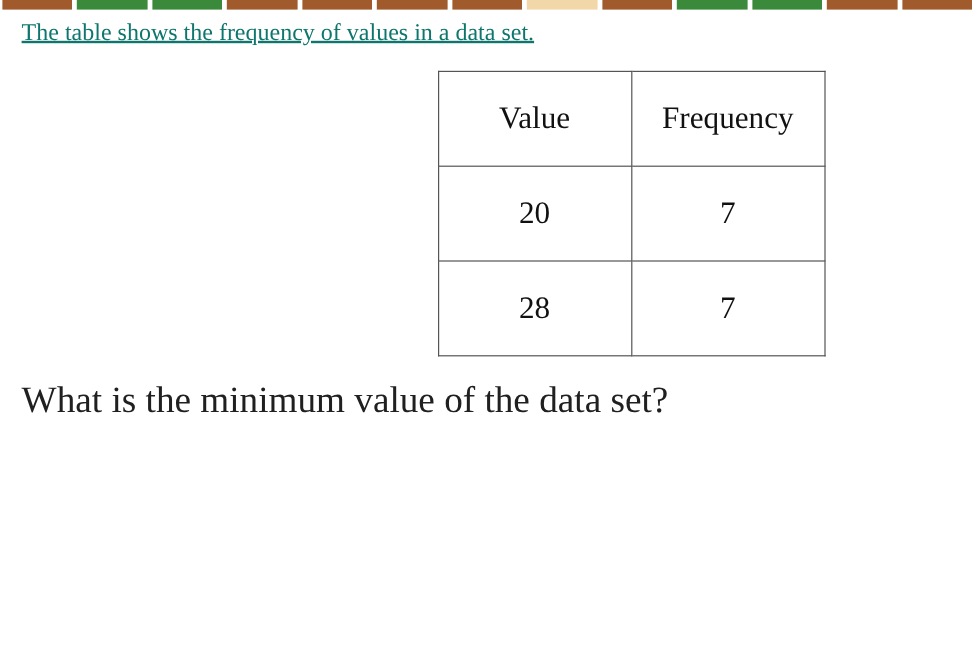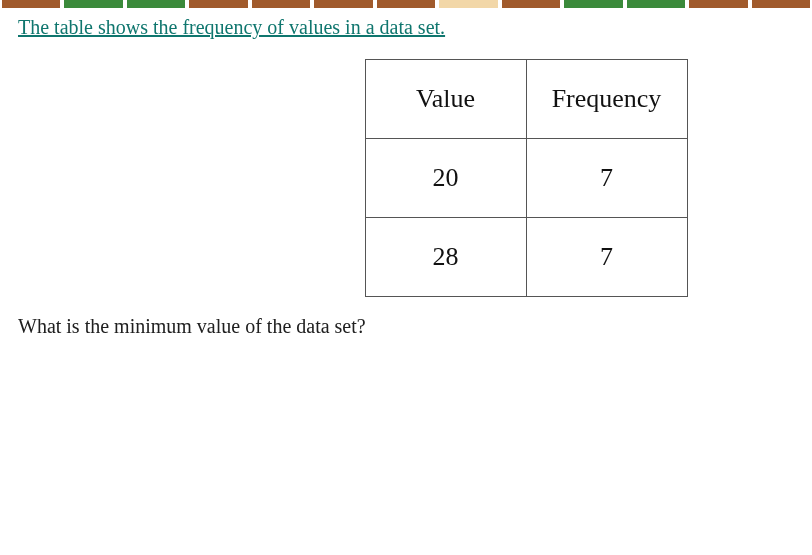--- a/index.html
+++ b/index.html
@@ -50,21 +50,21 @@
     color: #111;
     padding: 0;
     height: 78px;
     width: 160px;
   }
   th {
     height: 78px;
     font-weight: 400;
   }
   .question {
-    font-size: 20px;
+    font-size: 31px;
     color: #202020;
     margin: 18px 0 0 0;
   }
 </style>
 </head>
 <body>
 
 <div class="color-bar">
   <div class="color-seg" style="background:#a05a2c"></div>
   <div class="color-seg" style="background:#3b8a3b"></div>

